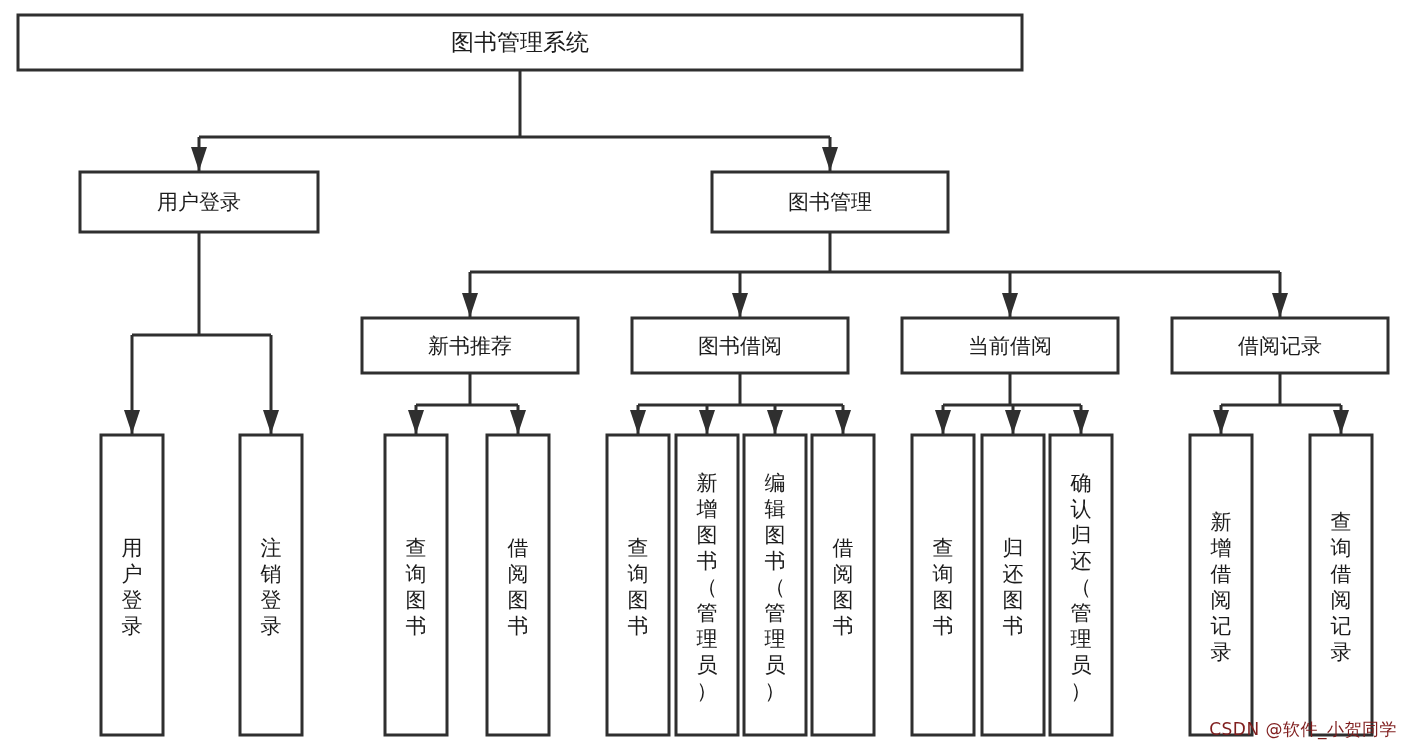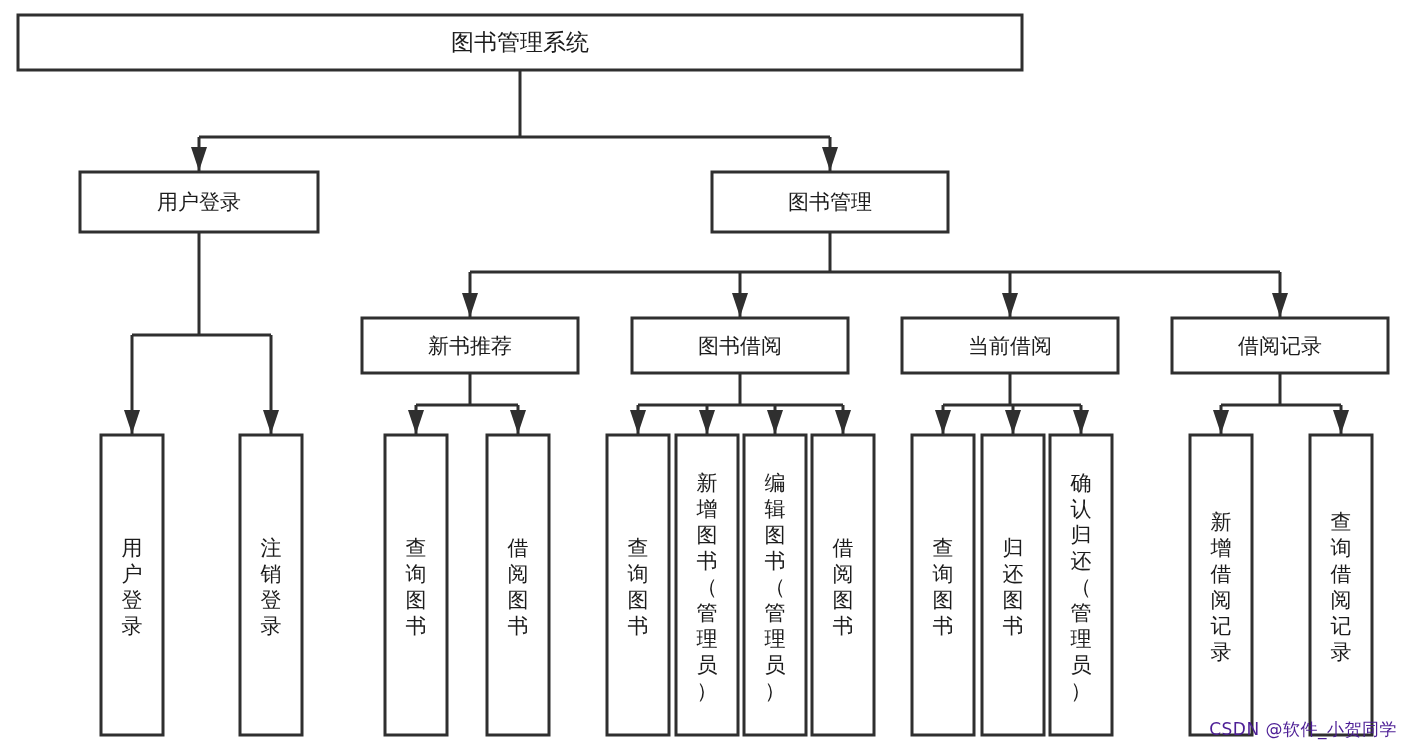--- a/index.html
+++ b/index.html
@@ -56,21 +56,21 @@
     stroke-linecap: butt;
   }
   .arrow-head {
     fill: #2f2f2f;
     stroke: none;
   }
   .watermark-text {
     position: absolute;
     right: 8px;
     bottom: 6px;
-    color: #4c1d95;
+    color: #7f1d1d;
     font-size: 17px;
     font-family: "DejaVu Sans", "Liberation Sans", sans-serif;
     white-space: nowrap;
     letter-spacing: 0.5px;
   }
 </style>
 </head>
 <body>
 
 <div id="diagram-root">

